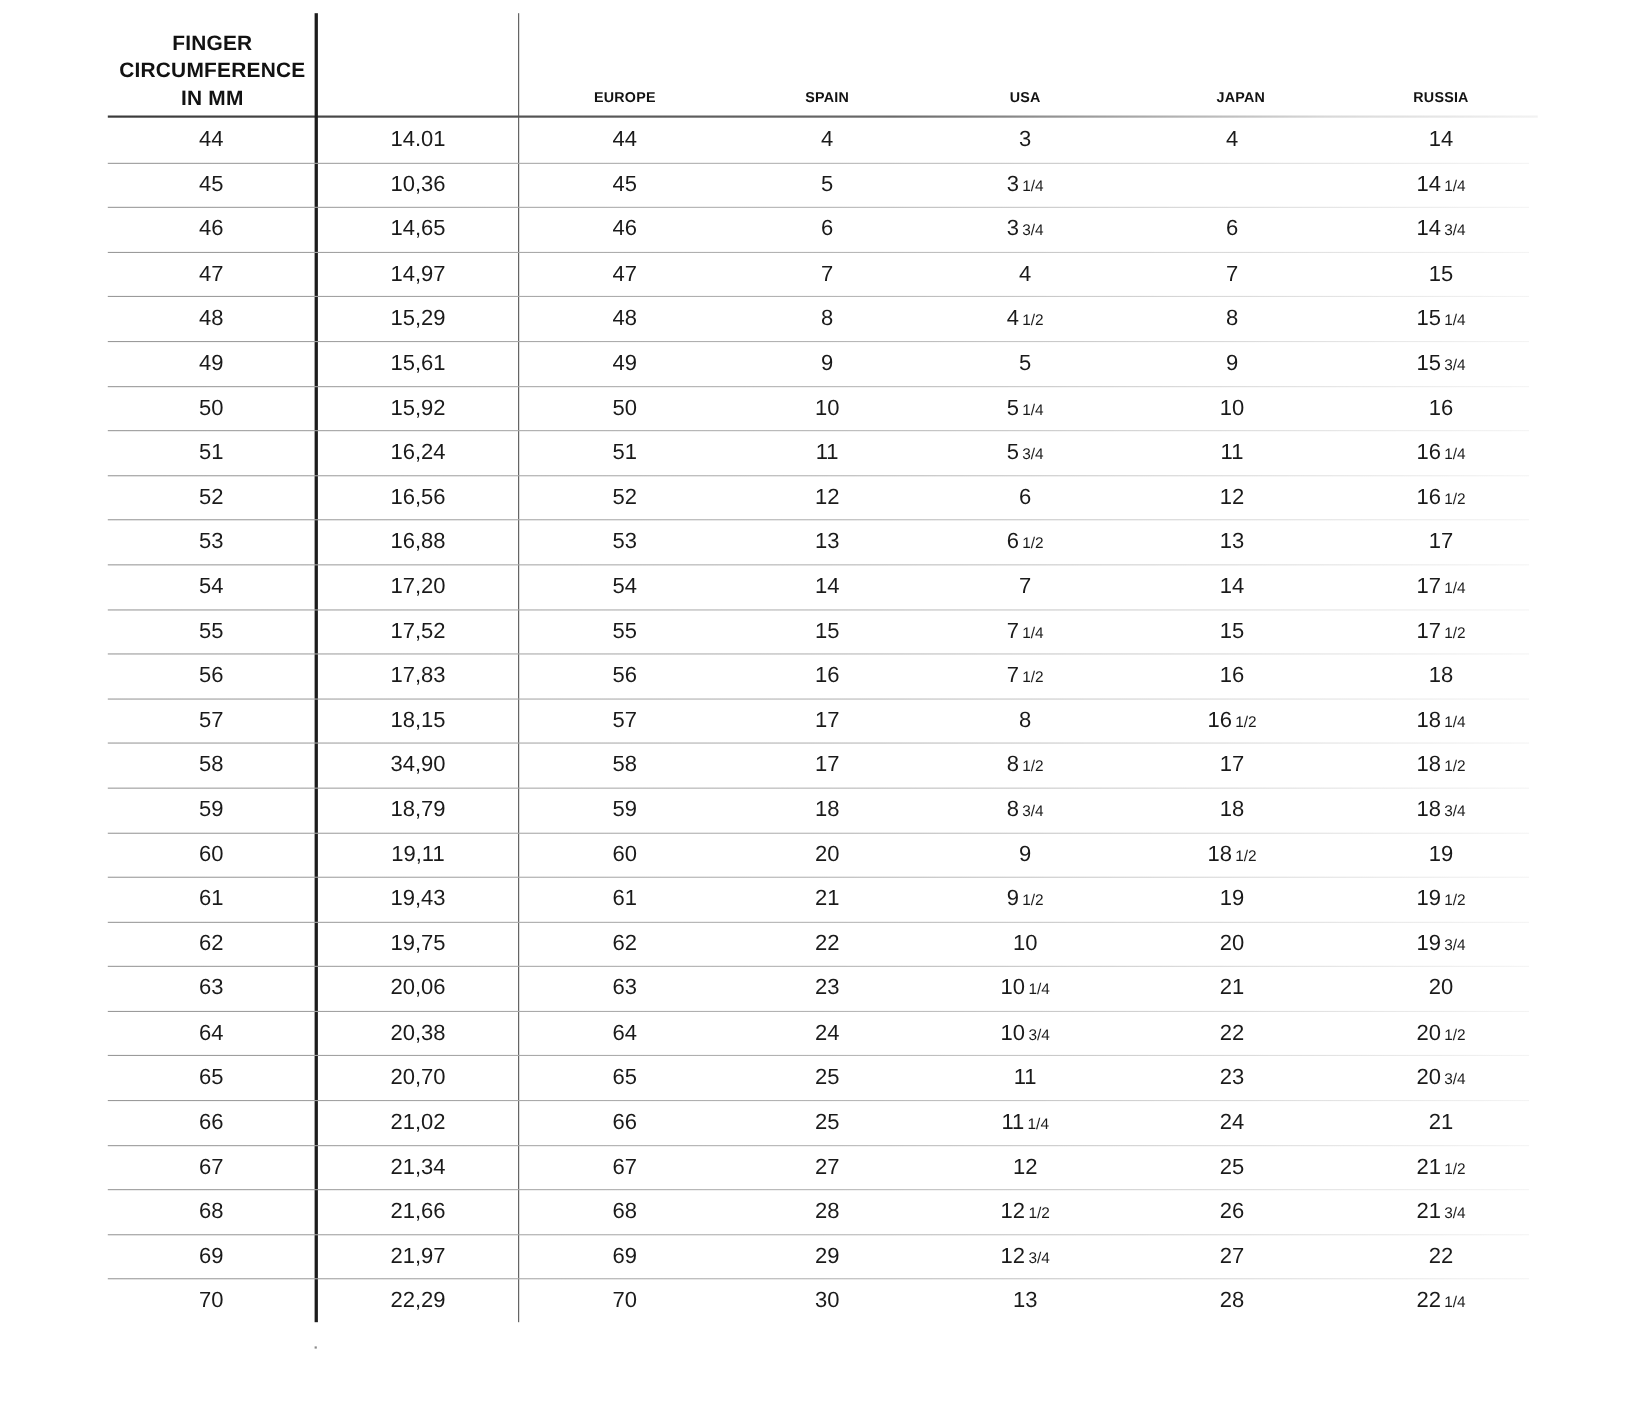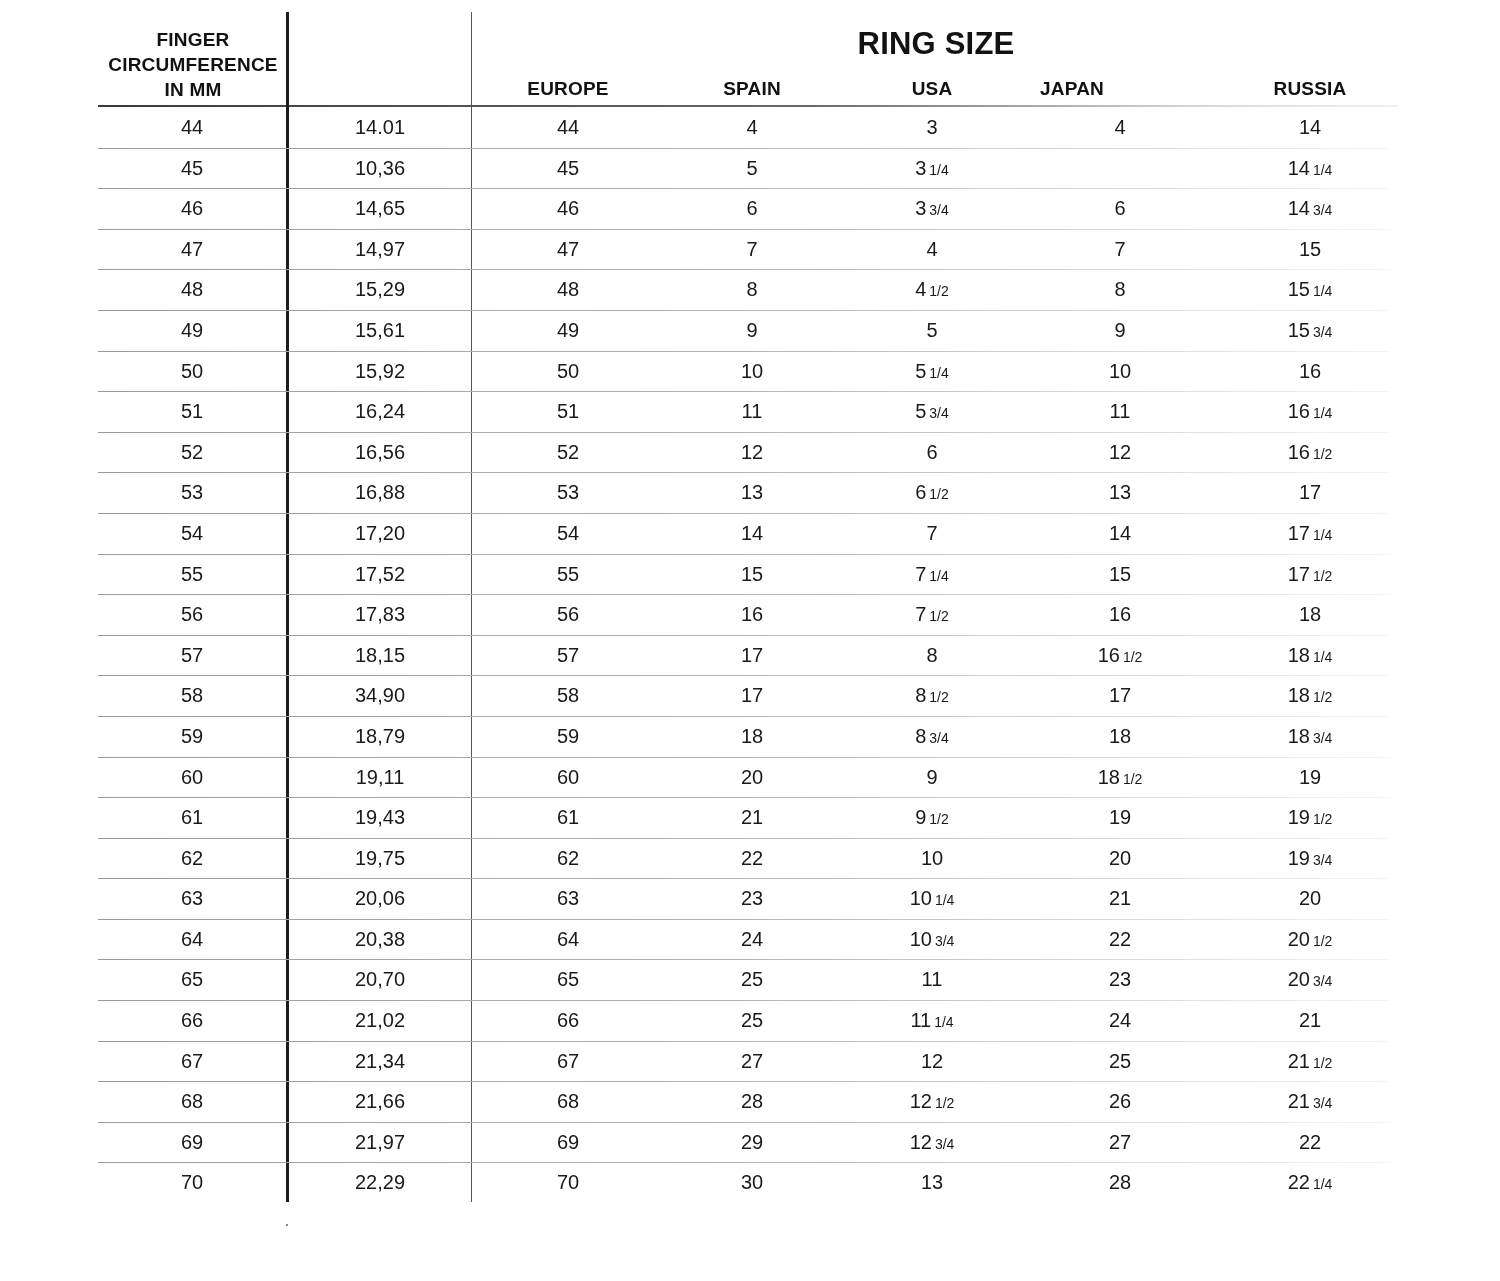--- a/index.html
+++ b/index.html
@@ -52,27 +52,27 @@
   #hdr-ringsize {
     left: 472px;
     width: 928px;
     top: 26px;
     font-size: 31px;
     line-height: 36px;
   }
 
   .hdr-country {
     top: 78px;
-    font-size: 19px;
+    font-size: 13px;
     line-height: 22px;
   }
   #hdr-europe { left: 488px; width: 160px; }
   #hdr-spain  { left: 672px; width: 160px; }
   #hdr-usa    { left: 852px; width: 160px; }
-  #hdr-japan  { left: 992px; width: 160px; }
+  #hdr-japan  { left: 1048px; width: 160px; }
   #hdr-russia { left: 1230px; width: 160px; text-align: center; }
 
   
   .vrule {
     position: absolute;
     top: 12px;
     width: 3px;
     height: 1190px;
     background: #1c1c1c;
   }
@@ -151,21 +151,20 @@
 
   <div class="header">
 
     <div class="hdr-cell hdr-stack" id="hdr-finger">
       <div>FINGER</div>
       <div>CIRCUMFERENCE</div>
       <div>IN MM</div>
     </div>
 
 
-    <div class="hdr-cell" id="hdr-ringsize">RING SIZE</div>
 
     <div class="hdr-cell hdr-country" id="hdr-europe">EUROPE</div>
     <div class="hdr-cell hdr-country" id="hdr-spain">SPAIN</div>
     <div class="hdr-cell hdr-country" id="hdr-usa">USA</div>
     <div class="hdr-cell hdr-country" id="hdr-japan">JAPAN</div>
     <div class="hdr-cell hdr-country" id="hdr-russia">RUSSIA</div>
 
   </div>
 
   <div id="header-underline"></div>

